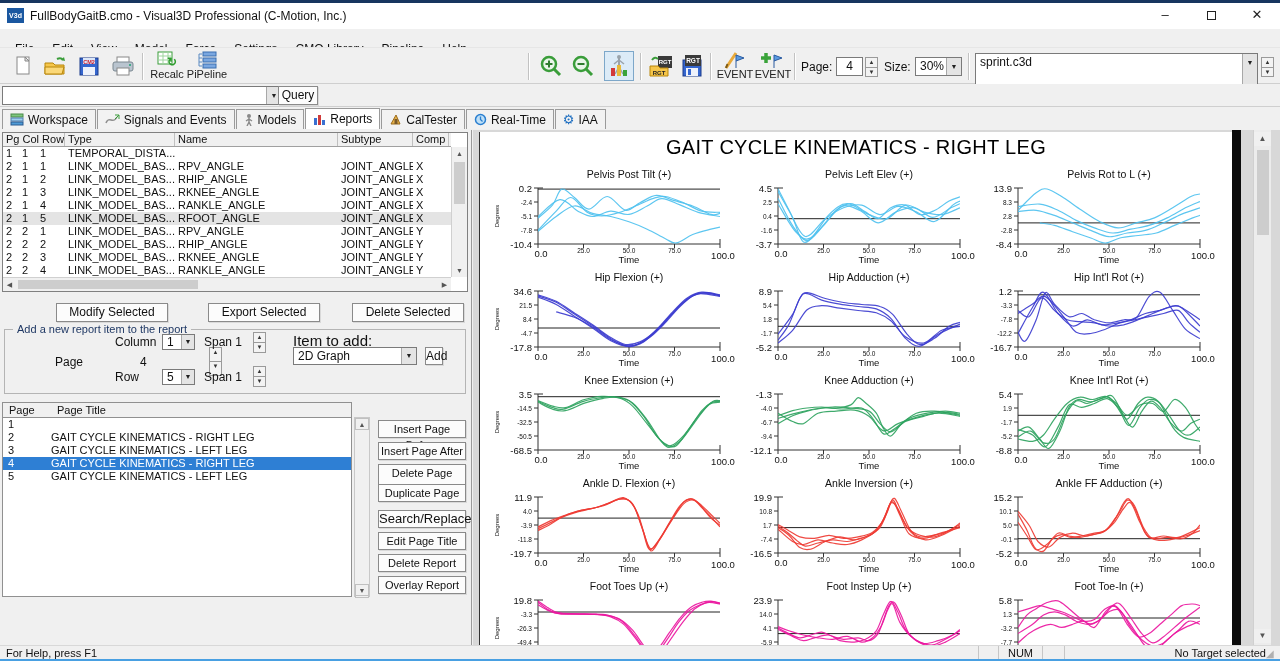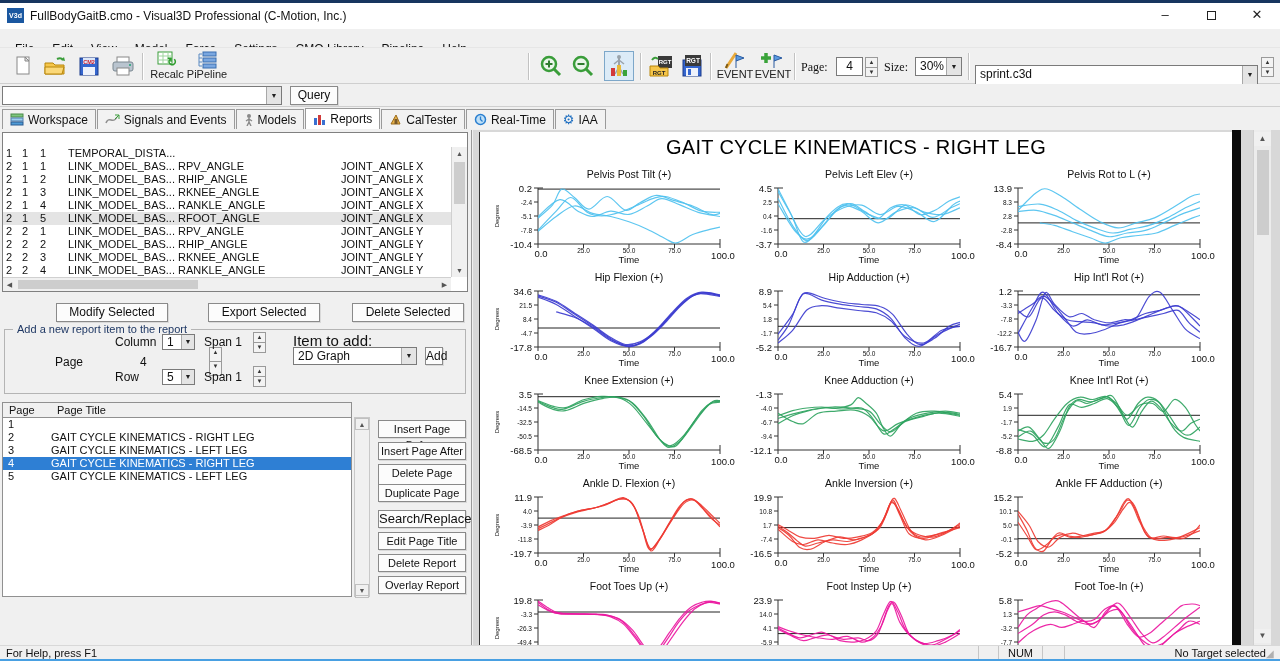--- a/index.html
+++ b/index.html
@@ -20,21 +20,21 @@
   .menubar{position:absolute;left:0;top:29px;width:1280px;height:18px;display:flex;padding-left:6px;background:#f0f0f0;}
   .menu-item{padding:12px 9px;line-height:16px;font-size:12px;}
   
   .toolbar{position:absolute;left:0;top:47px;width:1280px;height:37px;background:#f0f0f0;
     border-top:1px solid #e6e6e6;border-bottom:1px solid #cfcfcf;}
   .tbtn{position:absolute;top:3px;width:30px;height:30px;display:flex;align-items:center;justify-content:center;}
   .tbtn-cap{position:absolute;top:2px;width:38px;height:33px;display:flex;flex-direction:column;align-items:center;}
   .tbtn-cap .cap{font-size:11px;line-height:8px;margin-top:0px;color:#222;}
   .tsep{position:absolute;top:5px;width:2px;height:27px;border-left:1px solid #c2c2c2;border-right:1px solid #fff;}
   .pressed{border:1px solid #7da7c9;background:#dcebf7;}
-  .tb-label{position:absolute;top:12px;font-size:12px;font-family:Liberation Serif, serif;}
+  .tb-label{position:absolute;top:12px;font-size:12px;}
   .tb-box{position:absolute;top:9px;height:19px;background:#fff;border:1px solid #7a7a7a;
     font-size:12px;text-align:center;line-height:17px;}
   .spin{position:absolute;width:13px;display:flex;flex-direction:column;}
   .spin div{flex:1;background:#f3f3f3;border:1px solid #9a9a9a;font-size:6px;line-height:8px;
     text-align:center;color:#333;margin-bottom:-1px;}
   .dd{position:absolute;background:#fff;border:1px solid #7a7a7a;font-size:12px;}
   .dd .txt{position:absolute;left:4px;top:0;bottom:0;line-height:17px;white-space:nowrap;}
   .dd .arr{position:absolute;right:0;top:0;bottom:0;width:15px;background:#e4e4e4;
     border-left:1px solid #a8a8a8;text-align:center;font-size:7px;line-height:17px;color:#222;}
   
@@ -234,36 +234,36 @@
     <div class="spin" style="left:865px;top:9px;height:19px">
         <div>▲</div>
         <div>▼</div>
       </div>
     <span class="tb-label" style="left:884px">Size:</span>
     <div class="dd" style="left:915px;top:9px;width:47px;height:19px">
       <span class="txt">30%</span>
         <span class="arr">▼</span>
     </div>
     <div class="tsep" style="left:968px"></div>
-    <div class="dd" style="left:975px;top:17px;width:283px;height:36px">
+    <div class="dd" style="left:975px;top:5px;width:283px;height:36px">
       <span class="txt">sprint.c3d</span>
         <span class="arr">▼</span>
     </div>
     <div class="spin" style="left:1261px;top:9px;height:19px">
         <div>▲</div>
         <div>▼</div>
       </div>
   </div>
 
   <div class="querybar">
     <div class="dd" style="left:2px;top:2px;width:280px;height:19px">
       <span class="txt"></span>
         <span class="arr">▼</span>
     </div>
-    <div class="btn" style="left:290px;top:2px;width:48px">Query</div>
+    <div class="btn" style="left:278px;top:2px;width:40px">Query</div>
   </div>
 
   <div class="tabbar" id="tabbar">
       <div class="tab">
         <svg width="14" height="13">
           <rect x="1" y="1" width="12" height="3" fill="#7ec77e" stroke="#4a8a4a"></rect>
           <rect x="1" y="5" width="12" height="3" fill="#9fd0ef" stroke="#4f7fb0"></rect>
           <rect x="1" y="9" width="12" height="3" fill="#4f9bd6" stroke="#2a5a90"></rect>
         </svg>
         <span>Workspace</span>
@@ -307,20 +307,27 @@
       <div class="tab">
         <span style="color:#1f6fc0;font-size:13px;line-height:13px">⚙</span>
         <span>IAA</span>
       </div>
     </div>
 
   <div class="main">
     <div class="left-panel">
 
       <div class="grid">
+        <div class="grid-header" id="grid-header">
+            <div class="gh-cell" style="width: 62px;">Pg Col Row</div>
+            <div class="gh-cell" style="width: 110px;">Type</div>
+            <div class="gh-cell" style="width: 163px;">Name</div>
+            <div class="gh-cell" style="width: 75px;">Subtype</div>
+            <div class="gh-cell" style="width: 36px;">Comp</div>
+          </div>
         <div class="grid-rows" id="grid-rows">
             <div class="grow">
               <div class="gc" style="width: 16px;">1</div>
               <div class="gc" style="width: 18px;">1</div>
               <div class="gc" style="width: 28px;">1</div>
               <div class="gc" style="width: 110px;">TEMPORAL_DISTA...</div>
               <div class="gc" style="width: 163px;"></div>
               <div class="gc" style="width: 75px;"></div>
               <div class="gc" style="width: 36px;"></div>
             </div>

